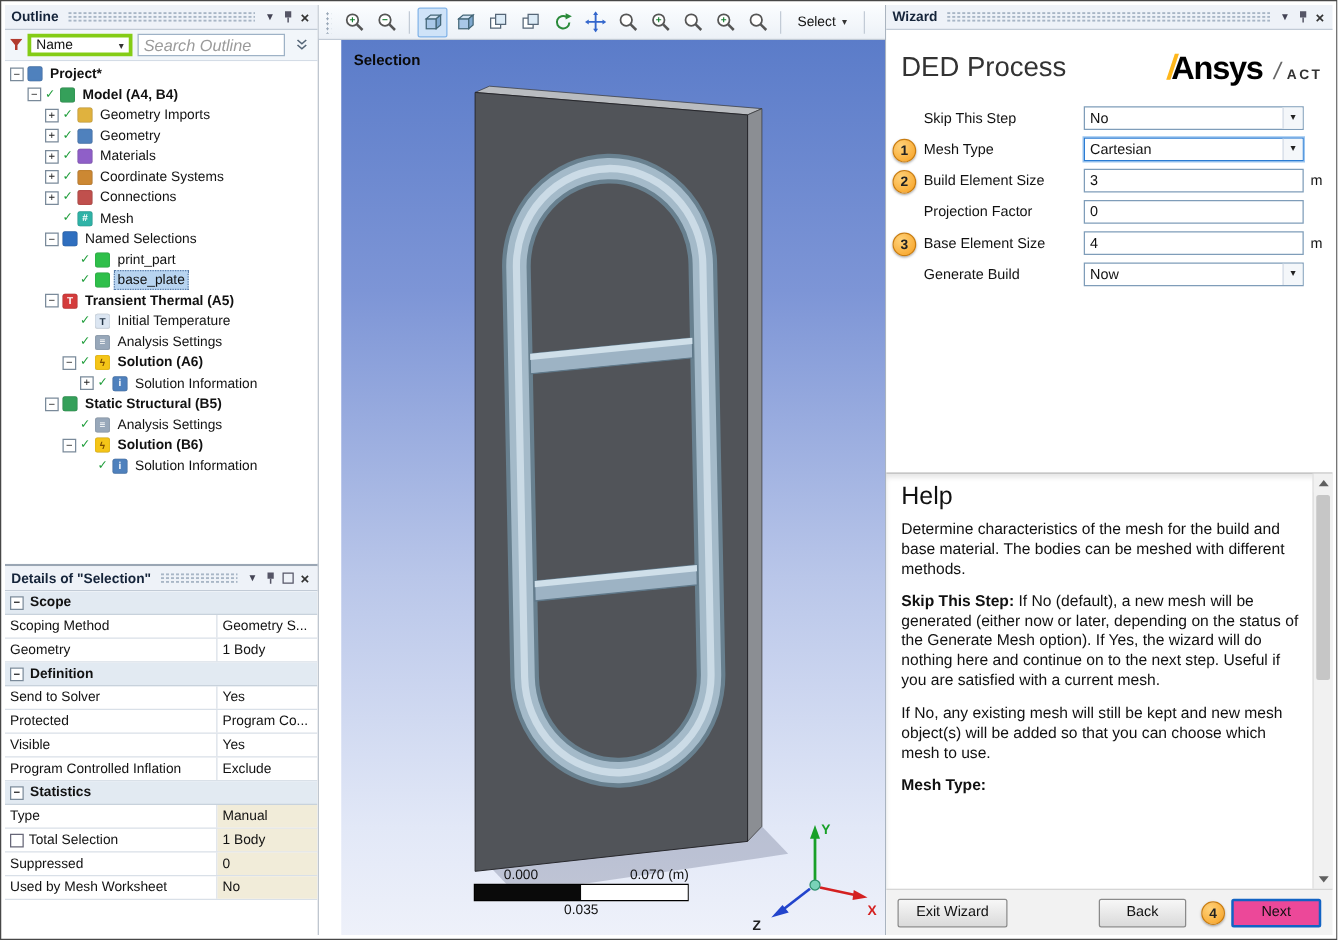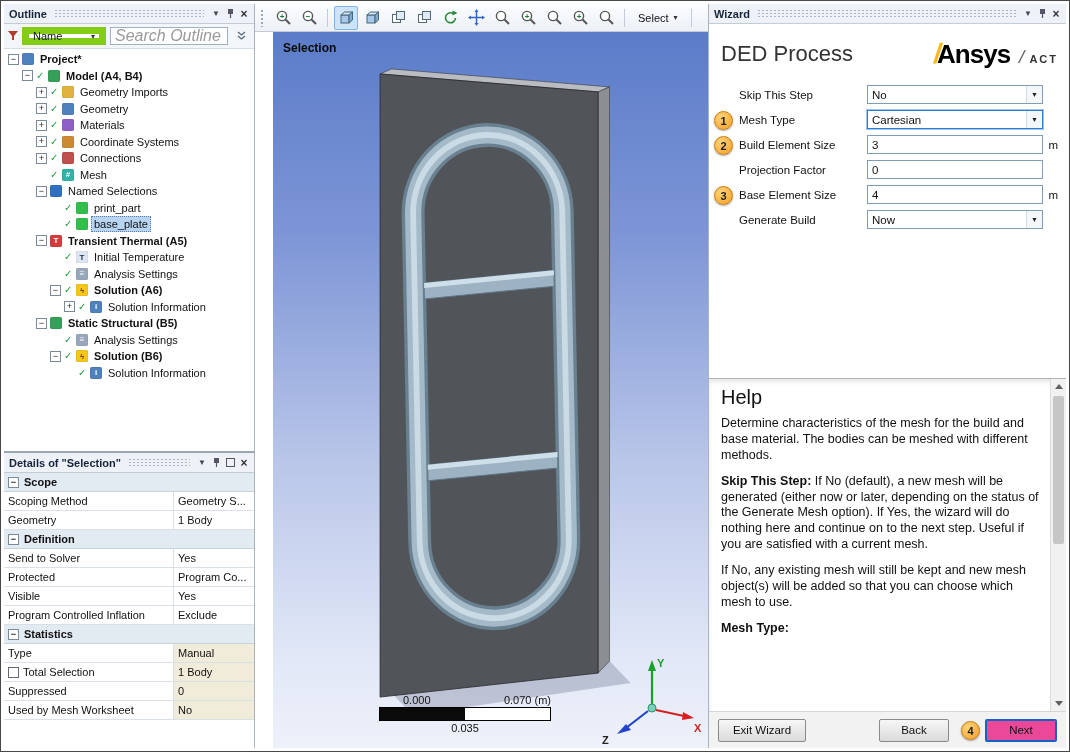--- a/index.html
+++ b/index.html
@@ -14,23 +14,23 @@
   .hicon.close{font-size:12px;font-weight:bold;color:#333;}
   .boxico{width:7px;height:7px;border:1px solid #556;display:inline-block;}
 
   
   .col-left{width:250px;flex:none;display:flex;flex-direction:column;border-right:1px solid #aab4c0;min-height:0;}
   .outline-panel{height:447px;flex:none;display:flex;flex-direction:column;border-bottom:2px solid #9aa6b4;min-height:0;}
   .details-panel{flex:1;display:flex;flex-direction:column;min-height:0;}
 
   .filter-row{height:24px;flex:none;display:flex;align-items:center;gap:4px;background:#f2f6fa;border-bottom:1px solid #d4dce6;padding:0 4px;}
   .funnel{flex:none;display:flex;}
-  .name-dd{width:84px;height:18px;box-sizing:border-box;border:7px solid #84cc16;background:#fff;display:flex;align-items:center;justify-content:space-between;padding:0 4px;font-size:11px;}
+  .name-dd{width:84px;height:18px;box-sizing:border-box;border:3px solid #84cc16;background:#fff;display:flex;align-items:center;justify-content:space-between;padding:0 4px;font-size:11px;}
   .caret{font-size:8px;color:#333;}
-  .search-input{flex:1;min-width:0;height:18px;box-sizing:border-box;border:1px solid #9eb2c6;font-size:16px;padding:0 4px;font-family:inherit;}
+  .search-input{flex:1;min-width:0;height:18px;box-sizing:border-box;border:1px solid #9eb2c6;font-size:13px;padding:0 4px;font-family:inherit;}
   .search-input::placeholder{color:#9a9a9a;font-style:italic;}
   .dbl-chevron{width:16px;height:18px;display:flex;align-items:center;justify-content:center;border:1px solid transparent;}
 
   .tree{flex:1;background:#fff;padding-top:2px;font-size:11px;overflow:hidden;}
   .tree-row{display:flex;align-items:center;height:16.5px;gap:3px;white-space:nowrap;}
   .expander{width:9px;height:9px;flex:none;box-sizing:content-box;border:1px solid #7a8a9a;background:#fff;color:#222;font-size:9px;line-height:9px;display:flex;align-items:center;justify-content:center;}
   .exp-spacer{width:11px;flex:none;}
   .tcheck{color:#1f9d3a;font-weight:bold;font-size:10px;width:9px;flex:none;line-height:10px;}
   .ticon{width:12px;height:12px;flex:none;border-radius:2px;display:flex;align-items:center;justify-content:center;font-size:8px;color:#fff;font-weight:bold;box-shadow:inset 0 0 1px rgba(0,0,0,.4);}
   .tlabel{padding:0 3px;line-height:14px;}

